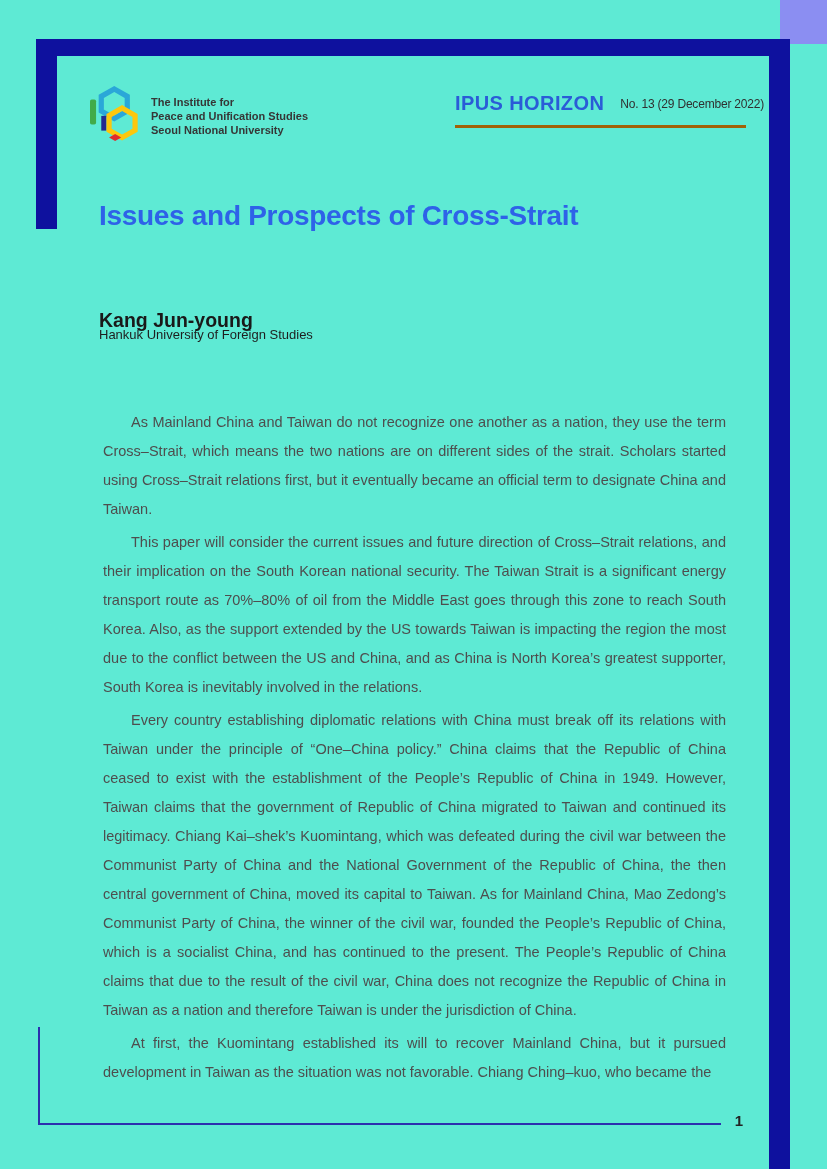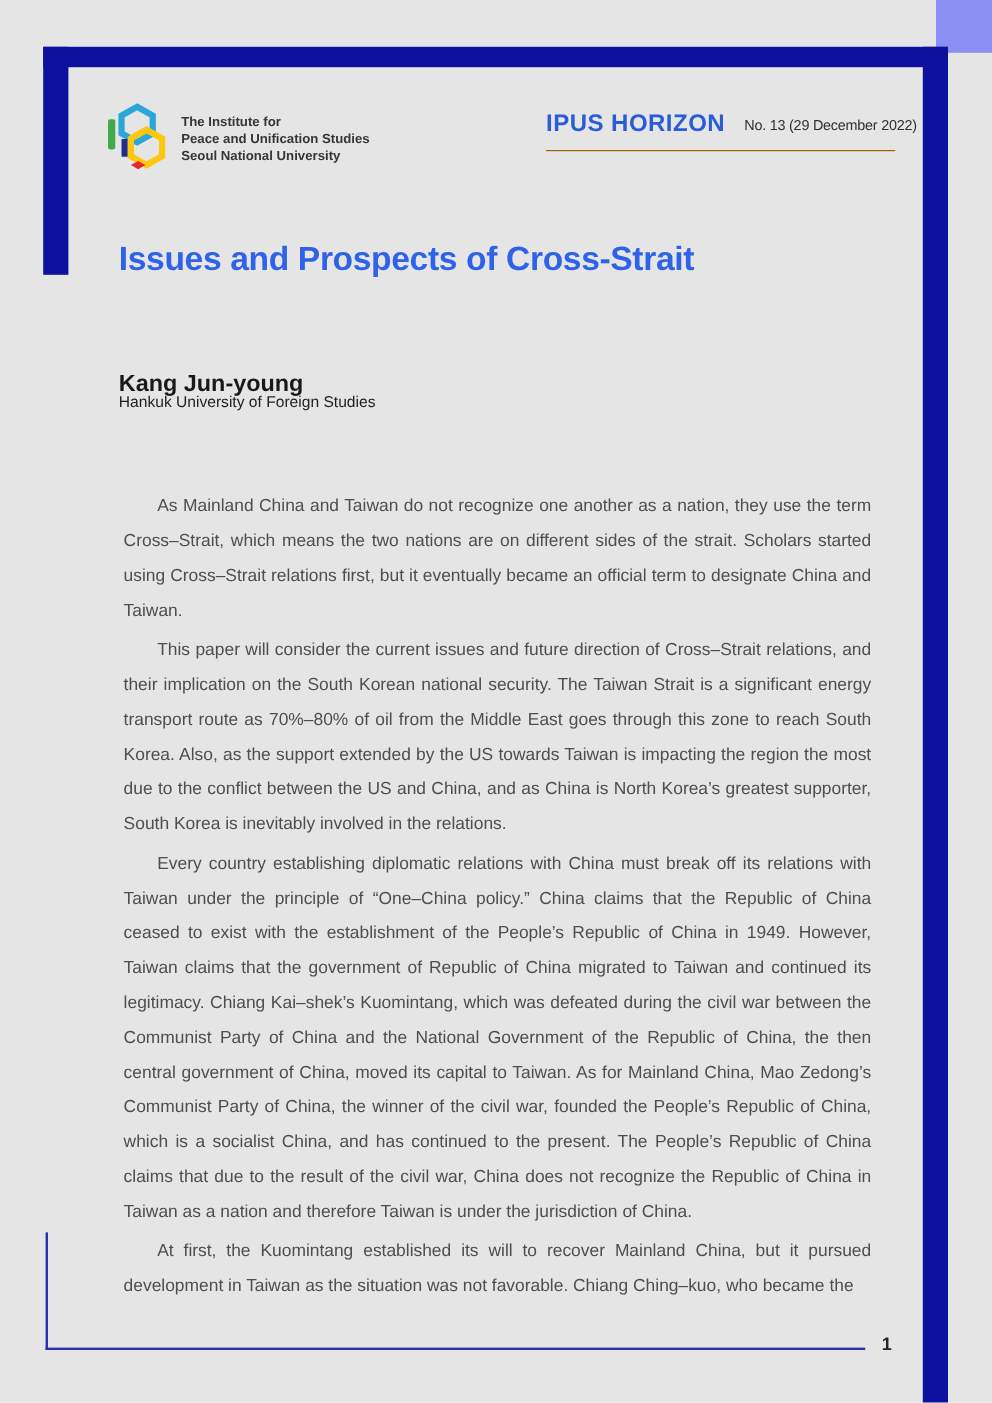--- a/index.html
+++ b/index.html
@@ -1,31 +1,31 @@
 <!DOCTYPE html>
 <html><head>
 <meta charset="utf-8">
 <style>
   * { margin:0; padding:0; box-sizing:border-box; }
   html,body { background:#ffffff; }
   .canvas {
-    position:relative; width:827px; height:1169px; background:#e5e5e5;
+    position:relative; width:827px; height:1169px; background:#5eead4;
     overflow:hidden; font-family:"Liberation Sans", sans-serif;
   }
   
   .corner-square { position:absolute; left:780px; top:0; width:47px; height:44px; background:#8b8ef2; }
   .frame-top    { position:absolute; left:36px; top:39px; width:754px; height:17px; background:#0e119e; }
   .frame-left   { position:absolute; left:36px; top:39px; width:21px; height:190px; background:#0e119e; }
   .frame-right  { position:absolute; left:769px; top:39px; width:21px; height:1130px; background:#0e119e; }
 
   
   .logo-wrap { position:absolute; left:90px; top:82px; display:flex; align-items:flex-start; }
   .logo-svg { width:52px; height:66px; flex:0 0 auto; }
   .org-lines { margin:13px 0 0 9px; font-size:11px; font-weight:700; color:#363636; line-height:14px; letter-spacing:0; }
-  .masthead { position:absolute; left:455px; top:92px; width:291px; display:flex; align-items:center; border-bottom:1px solid #a16207; padding-bottom:10px; }
+  .masthead { position:absolute; left:455px; top:92px; width:291px; display:flex; align-items:center; border-bottom:3px solid #a16207; padding-bottom:10px; }
   .masthead-title { font-size:20px; font-weight:800; color:#2a5cd7; letter-spacing:0.4px; white-space:nowrap; }
   .masthead-divider { width:1px; height:13px; background:#c9c9c9; margin:0 7px 0 9px; }
   .masthead-issue { font-size:12px; color:#303030; white-space:nowrap; letter-spacing:-0.2px; }
 
   
   .article-title { position:absolute; left:99px; top:196px; width:580px; font-size:28px; font-weight:700; color:#2e62e8; line-height:40px; letter-spacing:-0.3px; }
   .author { position:absolute; left:99px; top:297px; font-size:19.5px; font-weight:700; color:#191919;margin-top:12px; }
   .affiliation { position:absolute; left:99px; top:327px; font-size:13px; font-weight:500; color:#1e1e1e; }
   .body-text { position:absolute; left:99px; top:404px; width:631px; font-size:14.5px; line-height:29px; color:#4e4e4e; text-align:justify; }
   .body-text p { margin:4px; text-indent:28px; }

